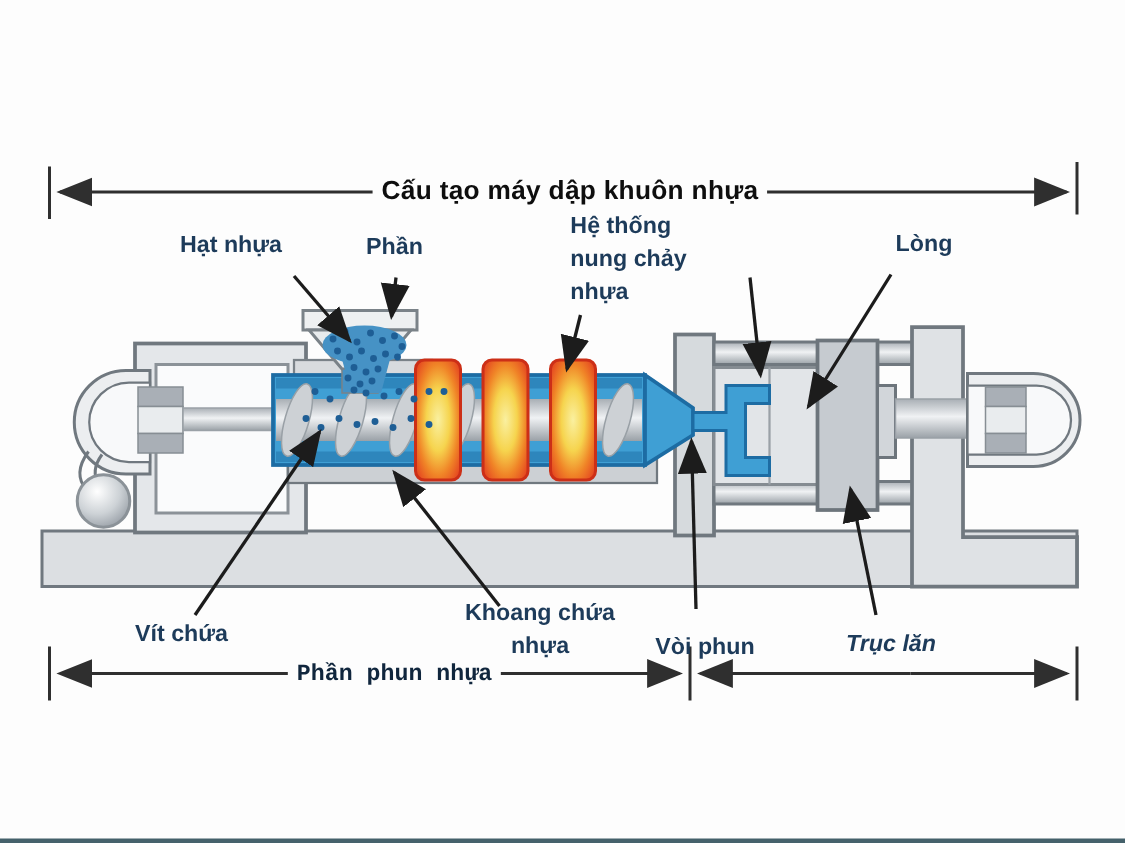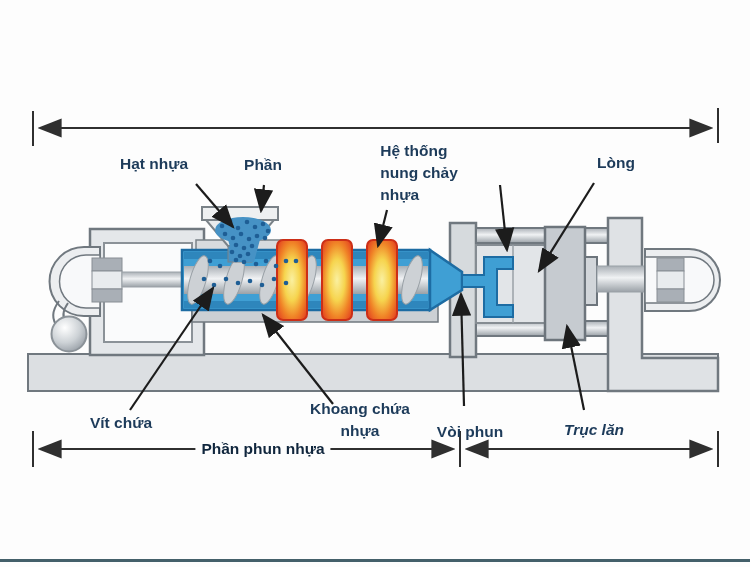--- a/index.html
+++ b/index.html
@@ -9,21 +9,21 @@
   }
   .canvas svg{position:absolute;left:0;top:0;}
   .lbl{
     position:absolute;transform:translate(-50%,-50%);
     font-weight:700;font-size:15.5px;line-height:1.42;
     color:#1d3b5a;white-space:pre-line;text-align:center;pointer-events:none;
   }
   .lbl.left{text-align:left;margin-left:36px;}
   .chip{background:#fdfdfd;padding:0 6px;}
   .title{font-size:17.5px;color:#0e0e0e;letter-spacing:.2px;}
-  .dim{color:#10263d;}
+  .dim{color:#10263d;font-family:Liberation Mono, monospace;}
   .rule{position:absolute;left:0;width:750px;height:3px;}
 </style>
 </head>
 <body>
 
 <div class="canvas">
 
 <svg width="750" height="567" viewBox="0 0 750 567">
   <defs>
     <marker id="ah" viewBox="0 0 10 8" refX="9" refY="4" markerWidth="11" markerHeight="9" orient="auto">
@@ -203,20 +203,21 @@
     <line x1="33" y1="431" x2="33" y2="467"></line>
     <line x1="460" y1="431" x2="460" y2="467"></line>
     <line x1="718" y1="431" x2="718" y2="467"></line>
     <line x1="263" y1="449" x2="40" y2="449" marker-end="url(#dh)"></line>
     <line x1="263" y1="449" x2="453" y2="449" marker-end="url(#dh)"></line>
     <line x1="607" y1="449" x2="467" y2="449" marker-end="url(#dh)"></line>
     <line x1="607" y1="449" x2="711" y2="449" marker-end="url(#dh)"></line>
   </g>
 </svg>
 
+<div class="lbl chip title" style="left:380px;top:127px;">Cấu tạo máy dập khuôn nhựa</div>
 
 <div class="lbl" style="left:154px;top:164px;">Hạt nhựa</div>
 <div class="lbl" style="left:263px;top:165px;">Phần</div>
 <div class="lbl left" style="left:383px;top:173px;">Hệ thống
 nung chảy
 nhựa</div>
 <div class="lbl" style="left:616px;top:163px;">Lòng</div>
 <div class="lbl" style="left:121px;top:423px;">Vít chứa</div>
 <div class="lbl" style="left:360px;top:420px;">Khoang chứa
 nhựa</div>

